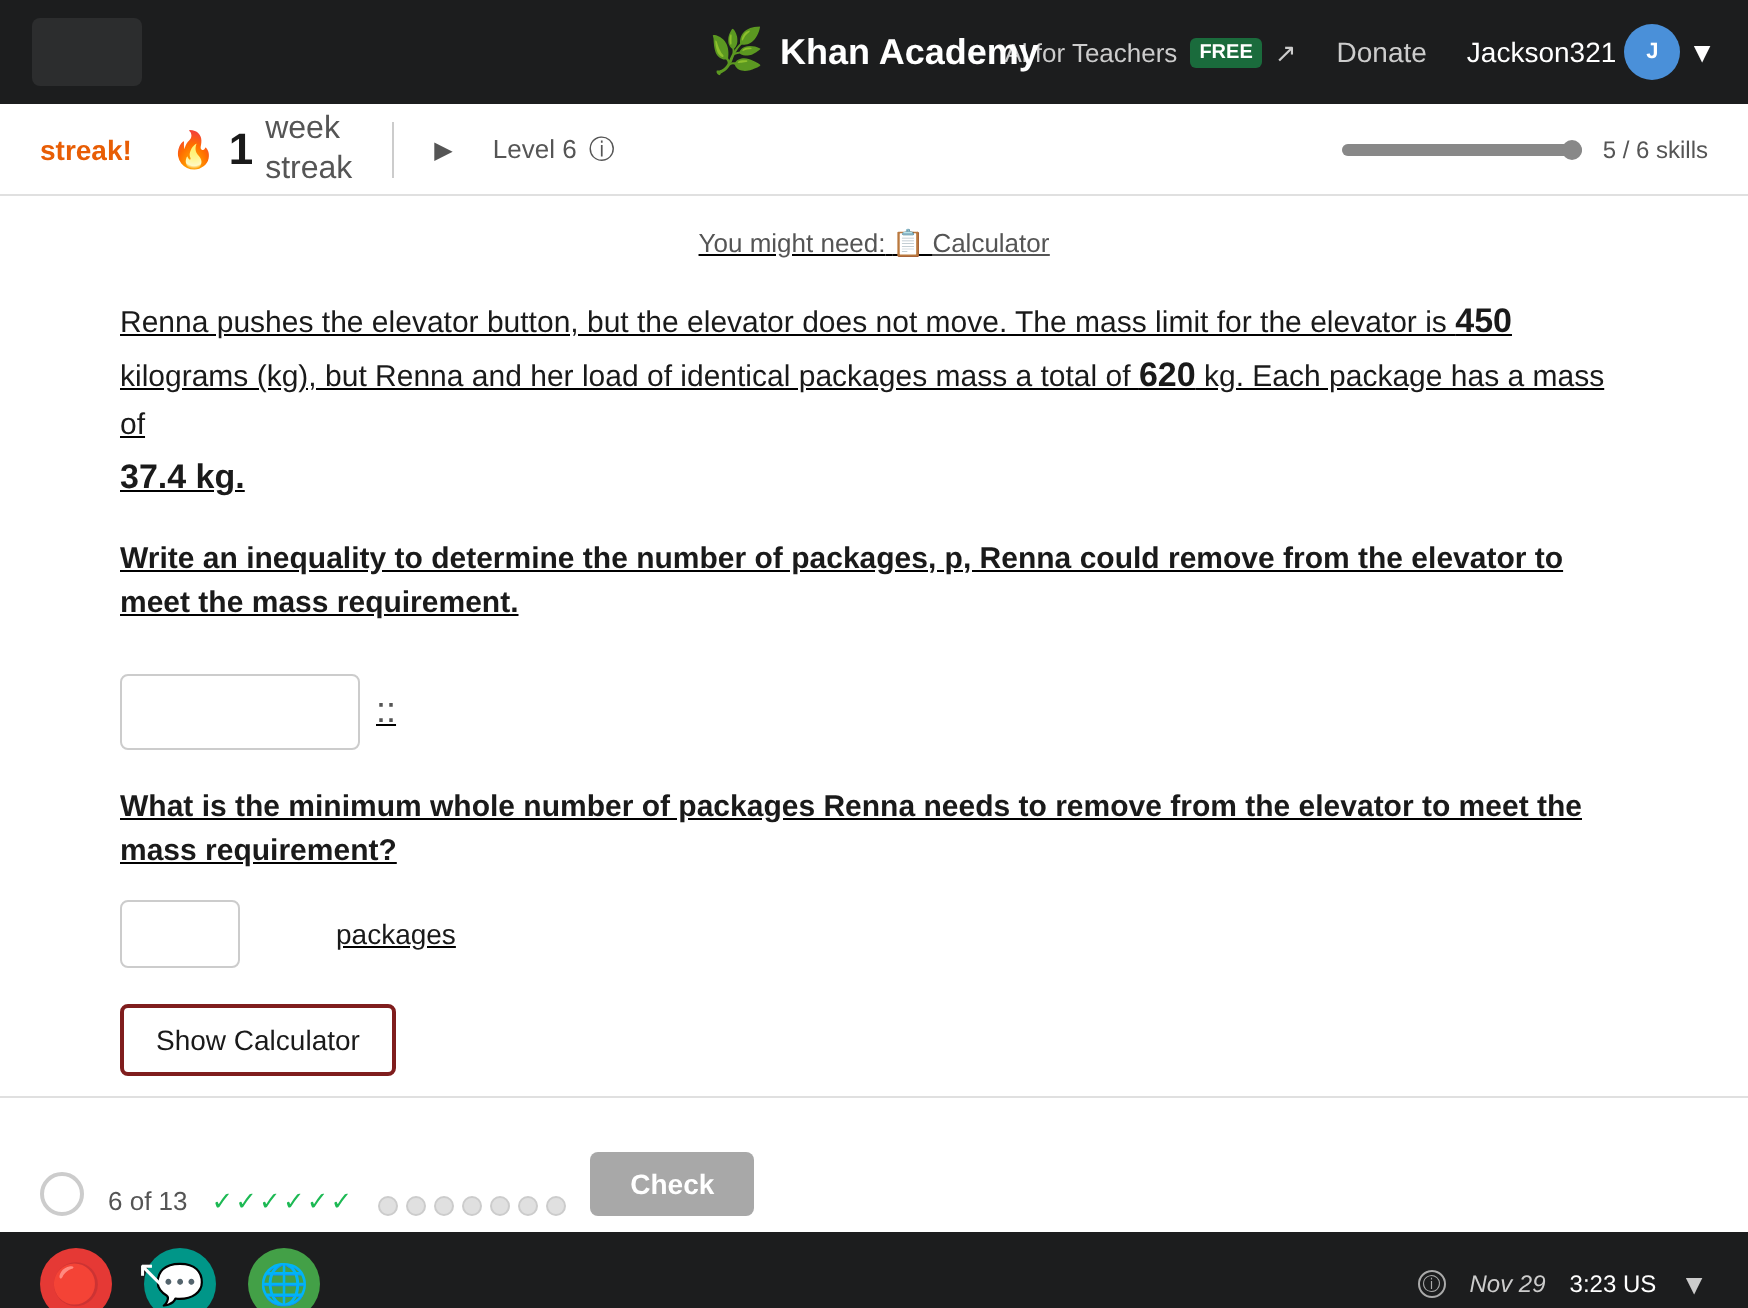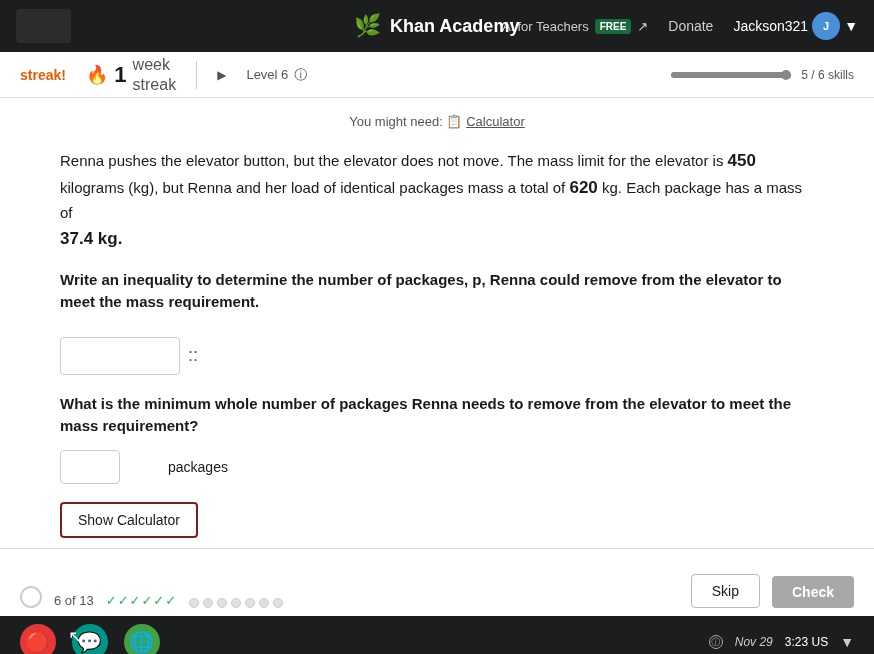--- a/index.html
+++ b/index.html
@@ -166,20 +166,21 @@
       font-size: 12px;
       color: #555;
     }
 
     
     .main-content {
       background: #fff;
       padding: 16px 60px 16px 60px;
       height: calc(654px - 52px - 46px - 54px - 52px);
       overflow-y: auto;
+      text-decoration: underline;
     }
     .you-might-need {
       text-align: center;
       font-size: 13px;
       color: #555;
       margin-bottom: 18px;
     }
     .calc-icon { font-size: 13px; }
     .calc-link {
       color: #555;
@@ -464,21 +465,20 @@
   <span class="checkmarks">✓✓✓✓✓✓</span>
   <div class="dots-row">
     <div class="dot"></div>
     <div class="dot"></div>
     <div class="dot"></div>
     <div class="dot"></div>
     <div class="dot"></div>
     <div class="dot"></div>
     <div class="dot"></div>
   </div>
-  <button class="skip-btn">Skip</button>
   <button class="check-btn">Check</button>
 </div>
 
 <div class="taskbar">
   <span class="cursor-icon">↖</span>
   <div class="taskbar-icon red">
     <span>🔴</span>
   </div>
   <div class="taskbar-icon teal">
     <span>💬</span>

